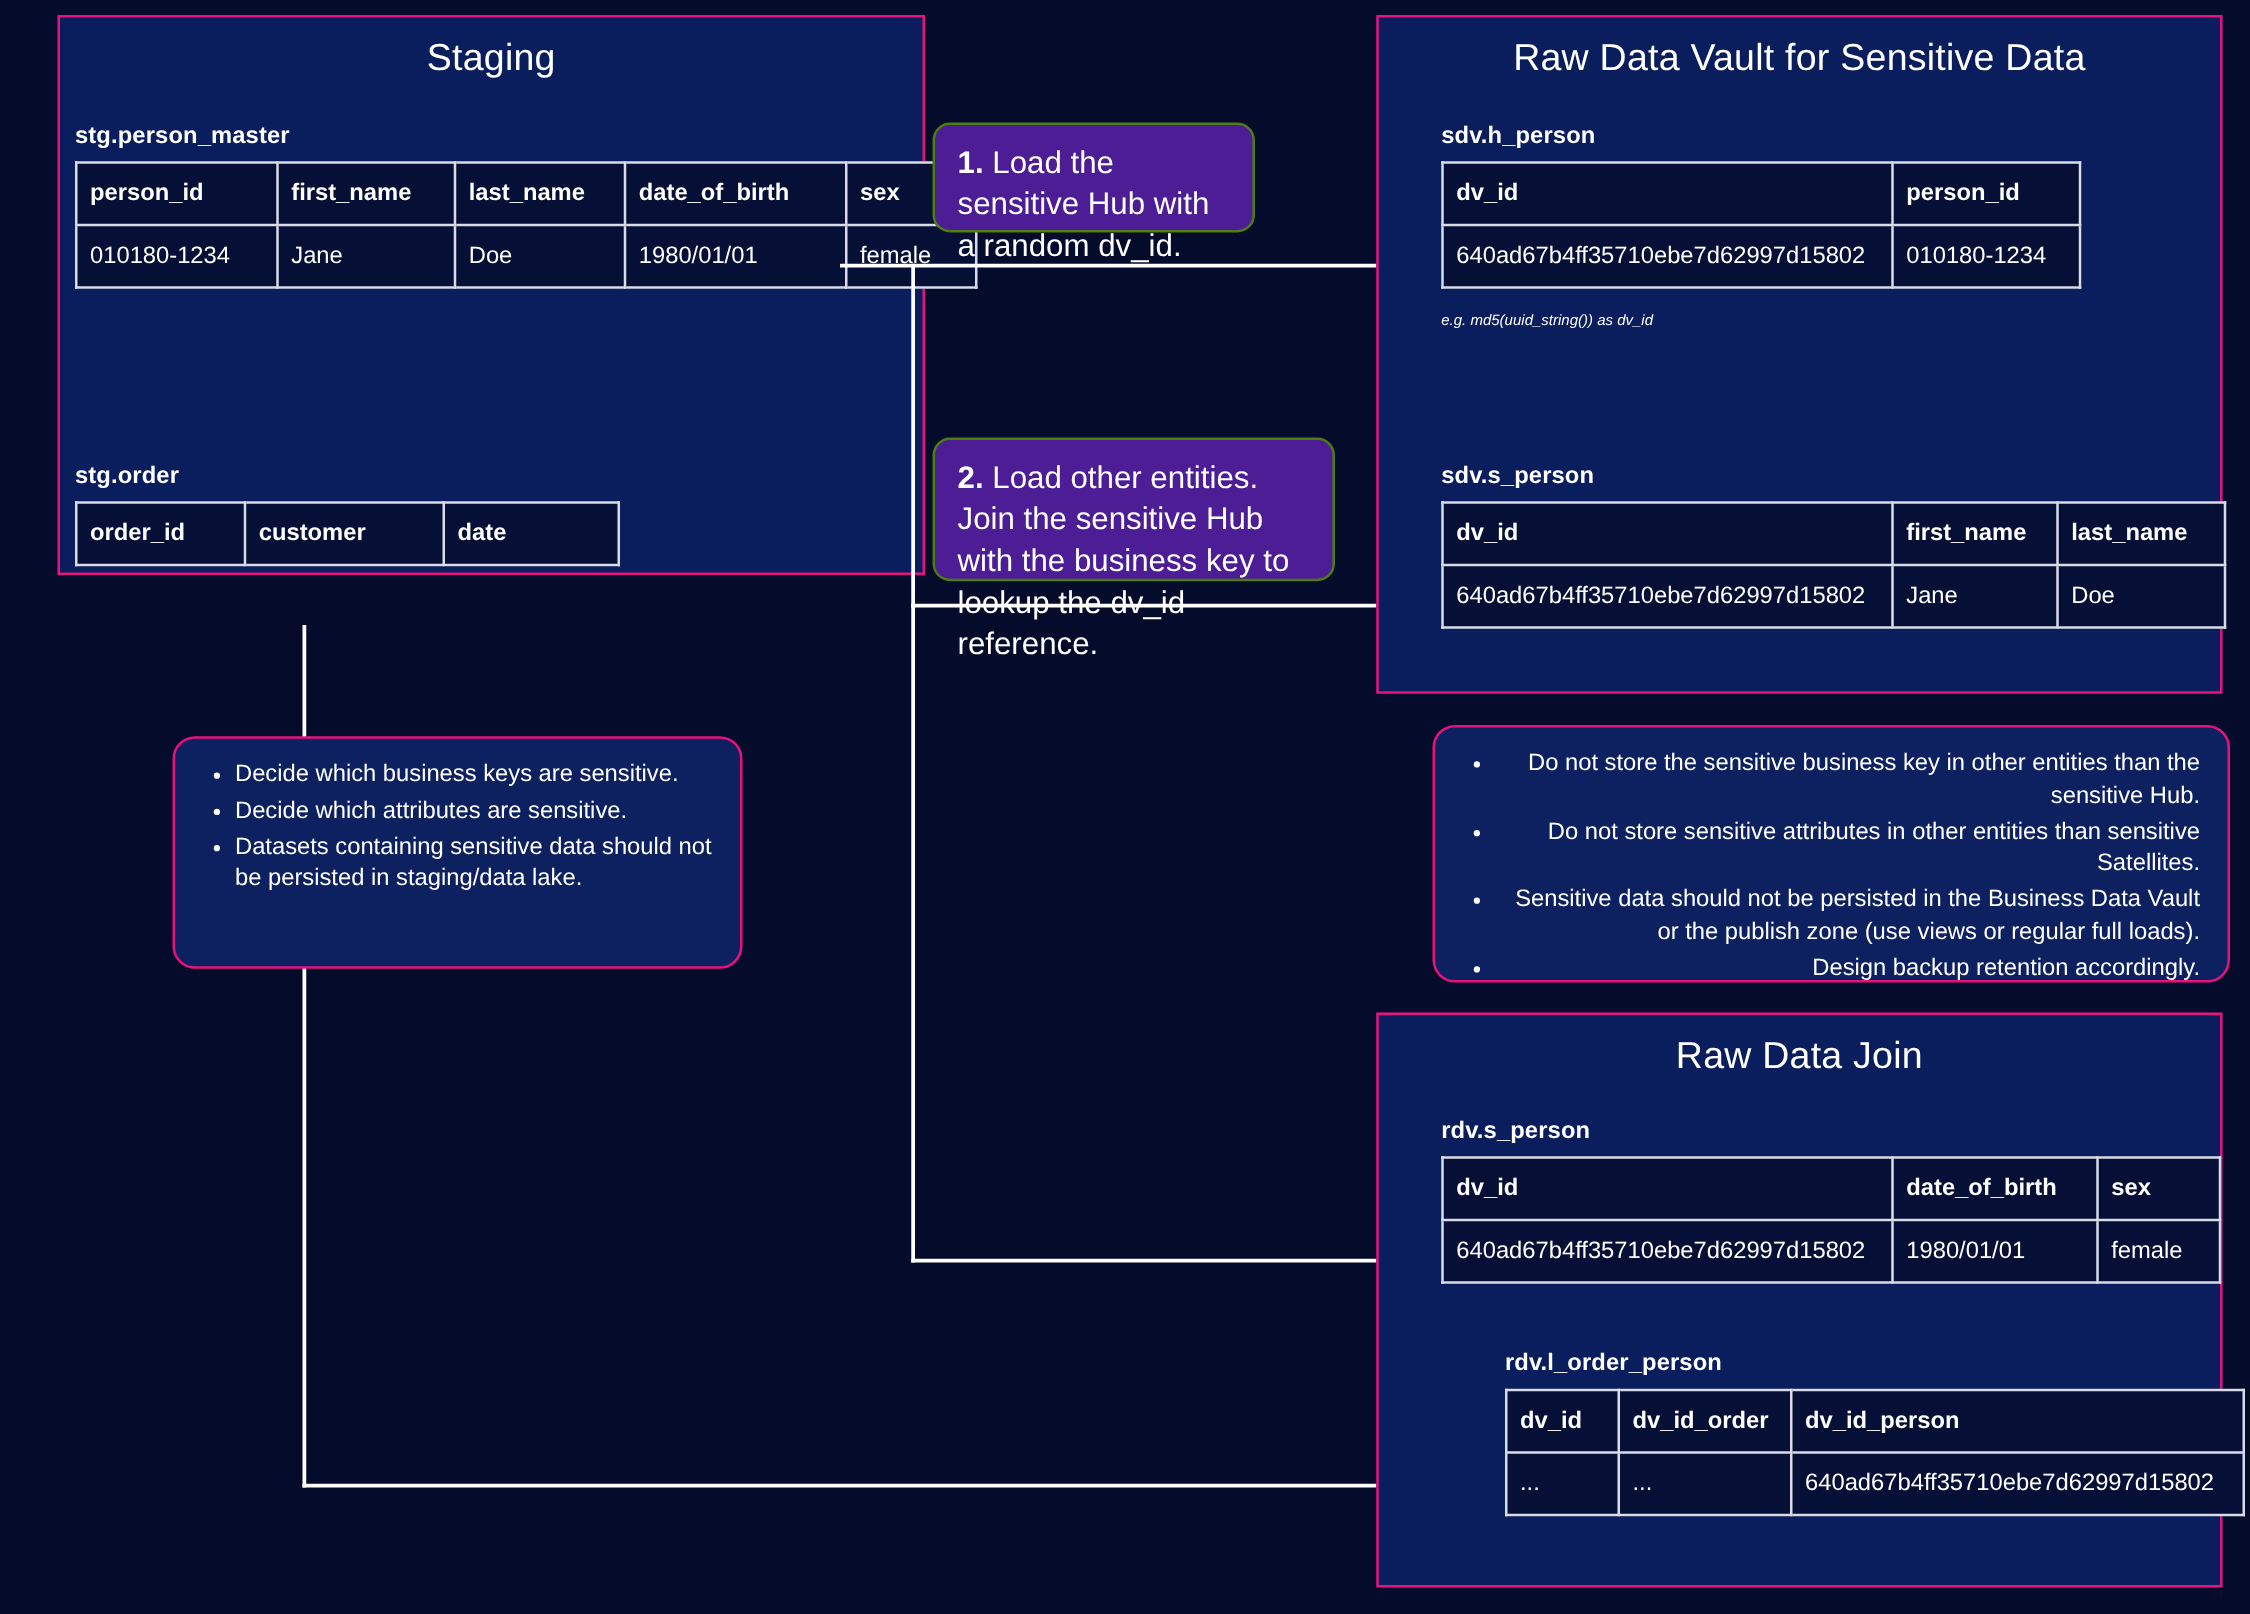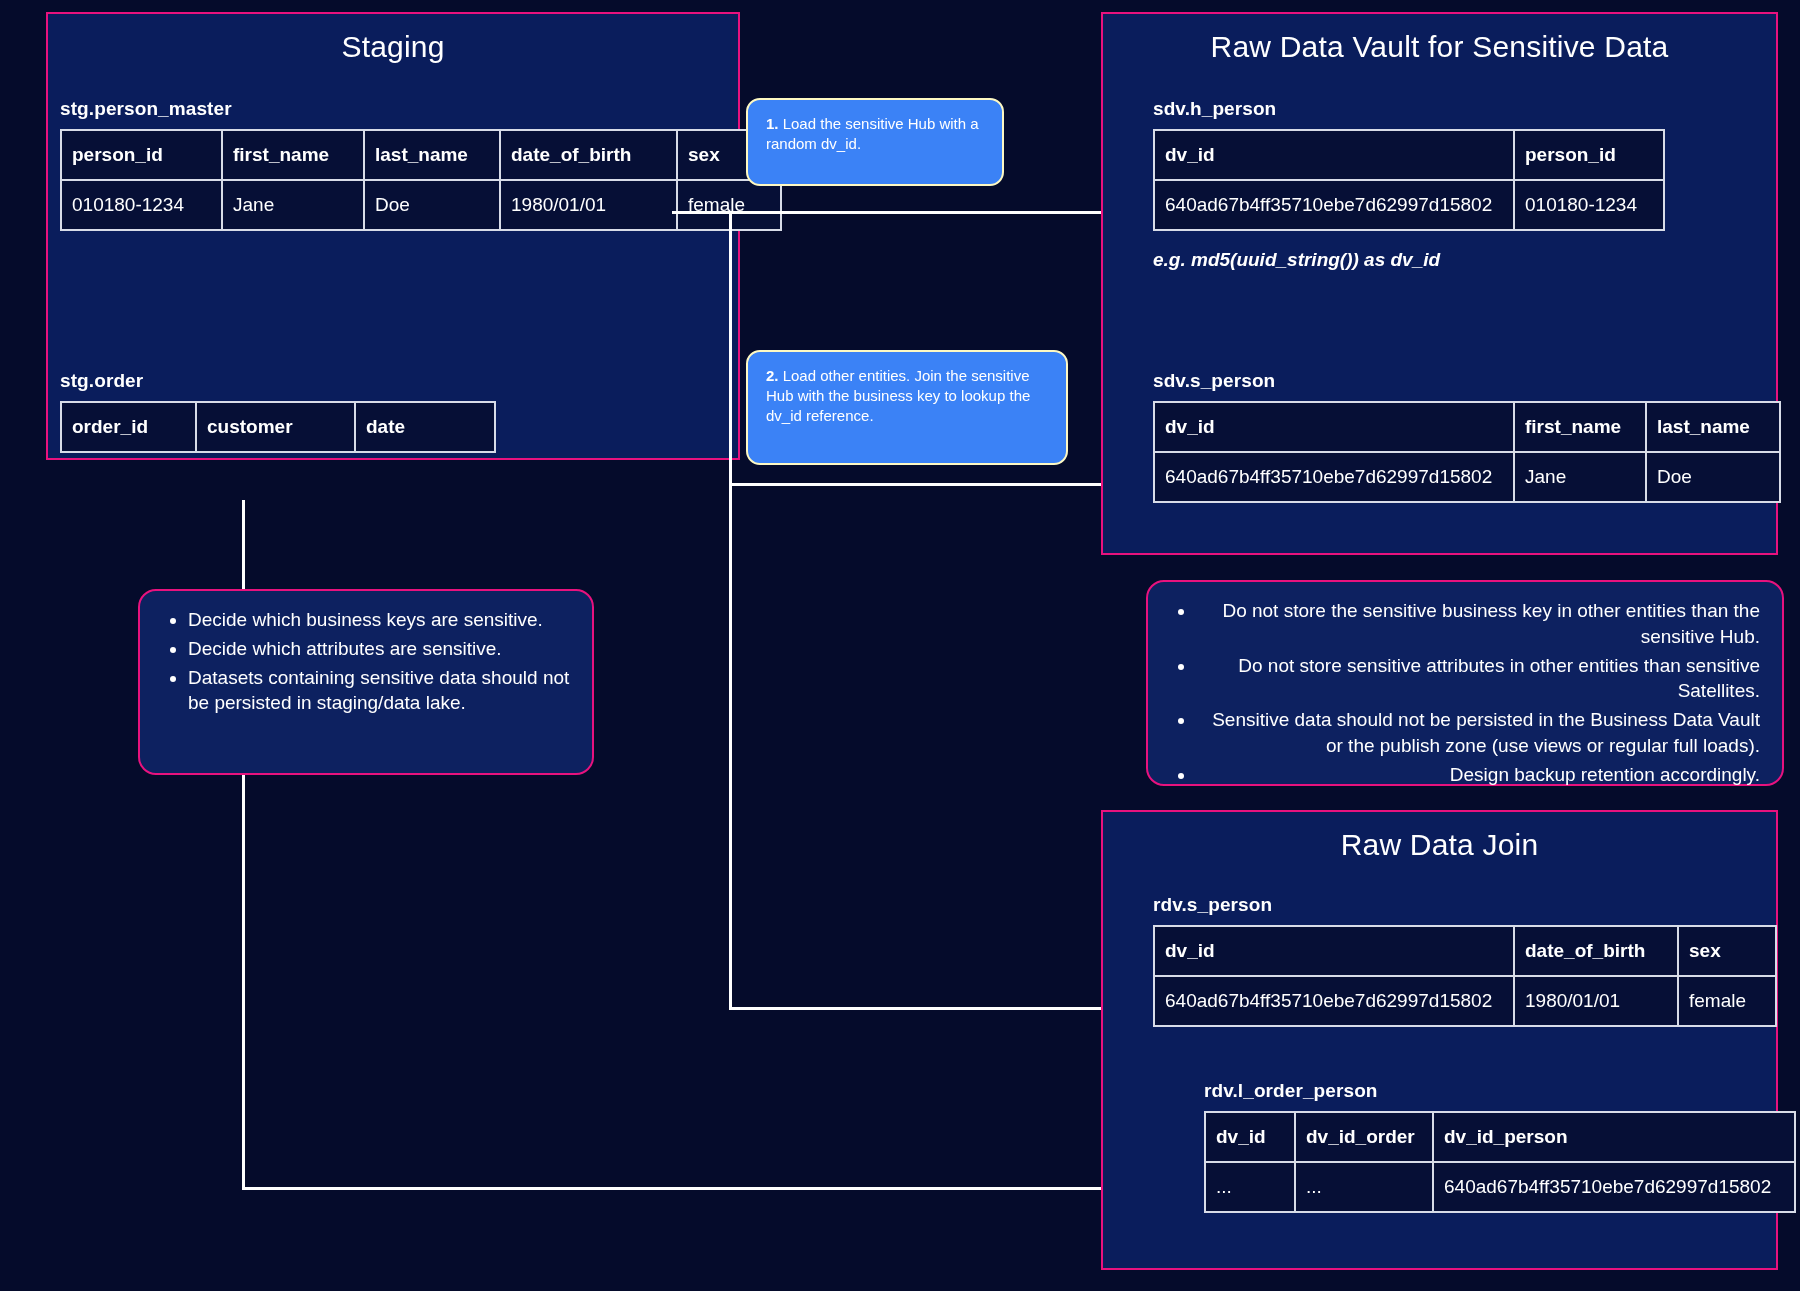--- a/index.html
+++ b/index.html
@@ -41,32 +41,32 @@
     border:2px solid #d8dce8;
     padding:9px 10px;
     font-size:19px;
     color:#ffffff;
     white-space:nowrap;
     height:30px;
     vertical-align:middle;
   }
   table.dv tr.head td{font-weight:bold;}
   .note-italic{
-    font-size:19px;font-style:italic;font-weight:bold;color:#ffffff;margin-top:18px;
+    font-size:12px;font-style:italic;font-weight:normal;color:#ffffff;margin-top:18px;
   }
 
   
   .callout{
     position:absolute;
-    background:#3b82f6;
-    border:2px solid #fef9c3;
+    background:#4c1d95;
+    border:2px solid #4d7c0f;
     border-radius:14px;
     box-sizing:border-box;
     padding:14px 18px;
-    font-size:15px;
+    font-size:25px;
     line-height:1.33;
     color:#ffffff;
   }
   .callout b{font-weight:bold;}
   .bullets{
     position:absolute;
     background:#0d2160;
     border:2px solid #e8127e;
     border-radius:18px;
     box-sizing:border-box;

